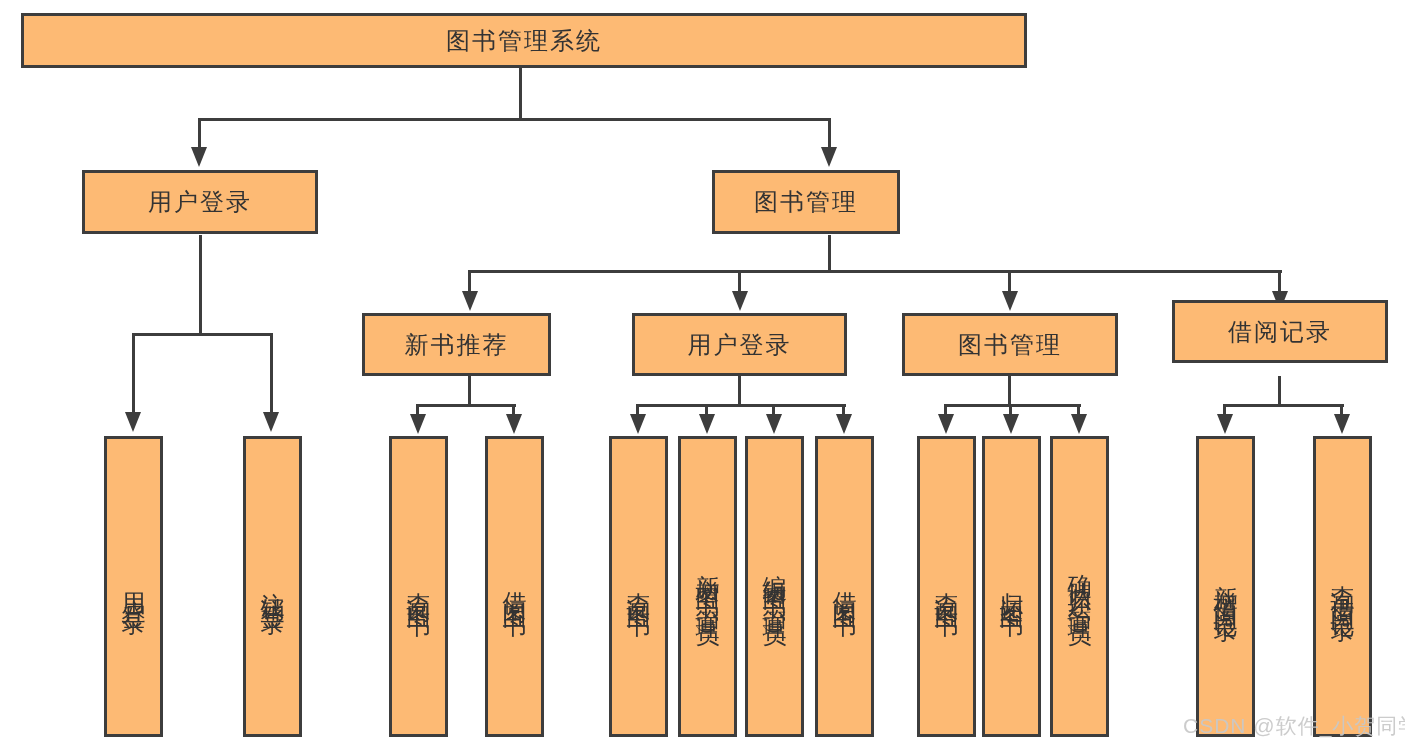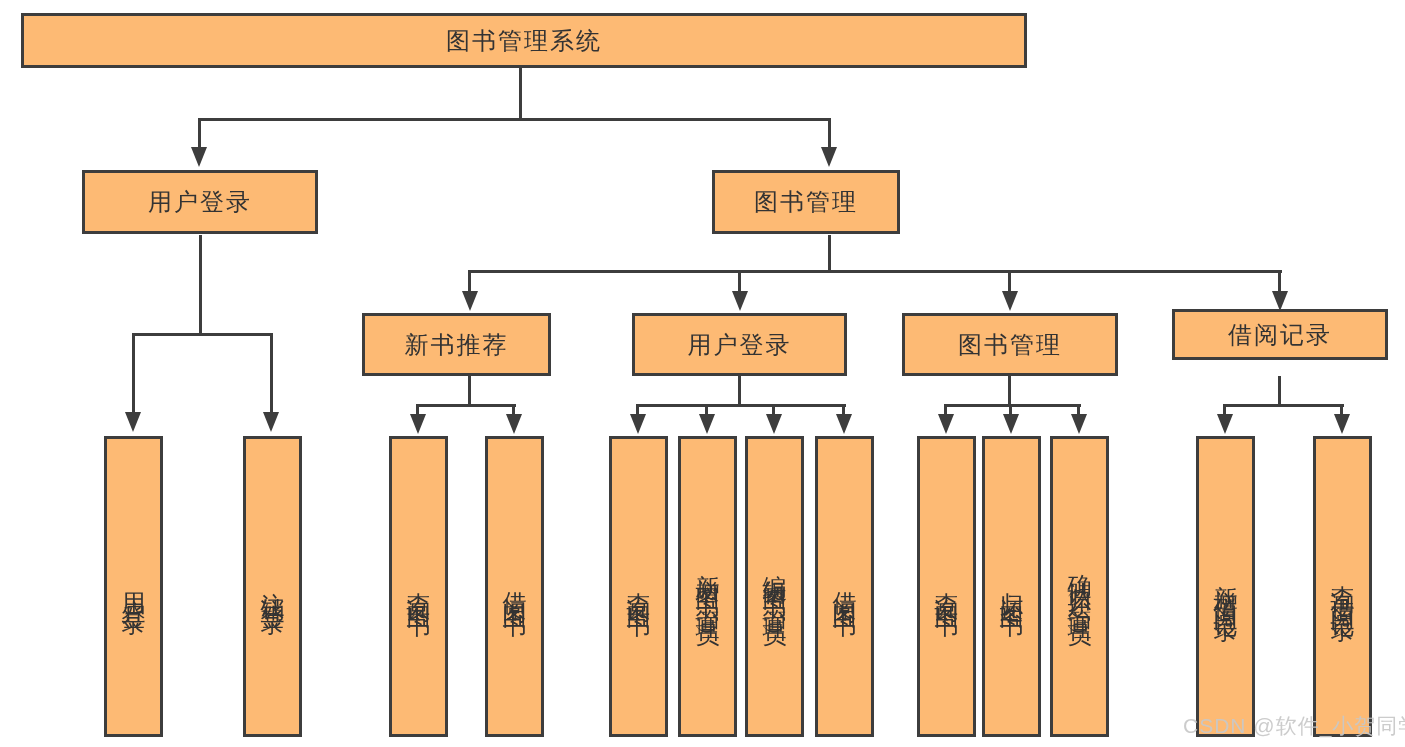--- a/index.html
+++ b/index.html
@@ -50,21 +50,21 @@
     z-index: 10;
     white-space: nowrap;
   }
   
   .n-root   { left: 21px;  top: 13px;  width: 1006px; height: 55px; }
   .n-ulogin { left: 82px;  top: 170px; width: 236px;  height: 64px; }
   .n-bmgmt  { left: 712px; top: 170px; width: 188px;  height: 64px; }
   .n-newb   { left: 362px; top: 313px; width: 189px;  height: 63px; }
   .n-bborr  { left: 632px; top: 313px; width: 215px;  height: 63px; }
   .n-cborr  { left: 902px; top: 313px; width: 216px;  height: 63px; }
-  .n-brec   { left: 1172px;top: 309px; width: 216px;  height: 51px; }
+  .n-brec   { left: 1172px;top: 300px; width: 216px;  height: 63px; }
   .lf { top: 436px; width: 59px; height: 301px; }
   .n-ul1 { left: 104px; }  .n-ul2 { left: 243px; }
   .n-nb1 { left: 389px; }  .n-nb2 { left: 485px; }
   .n-bb1 { left: 609px; }  .n-bb2 { left: 678px; }
   .n-bb3 { left: 745px; }  .n-bb4 { left: 815px; }
   .n-cb1 { left: 917px; }  .n-cb2 { left: 982px; }  .n-cb3 { left: 1050px; }
   .n-br1 { left: 1196px; } .n-br2 { left: 1313px; }
 </style>
 </head>
 <body>

